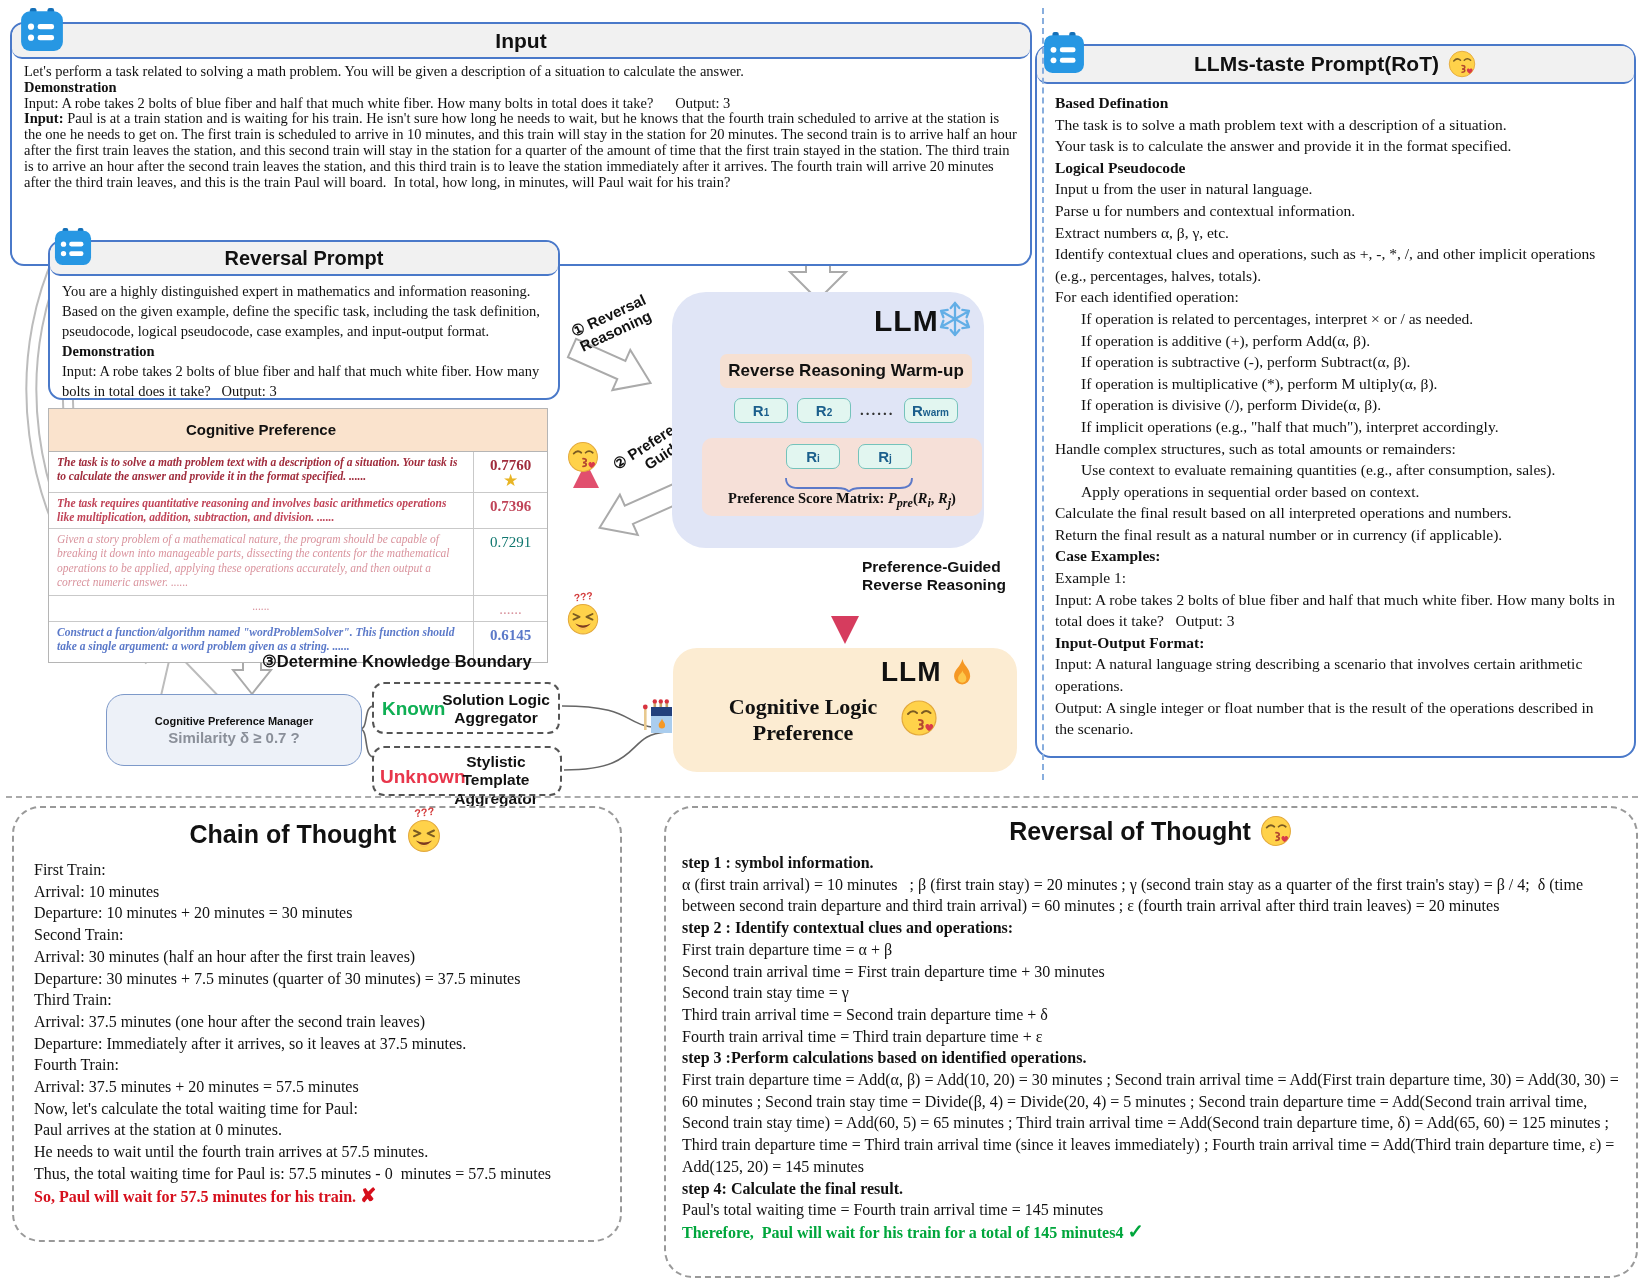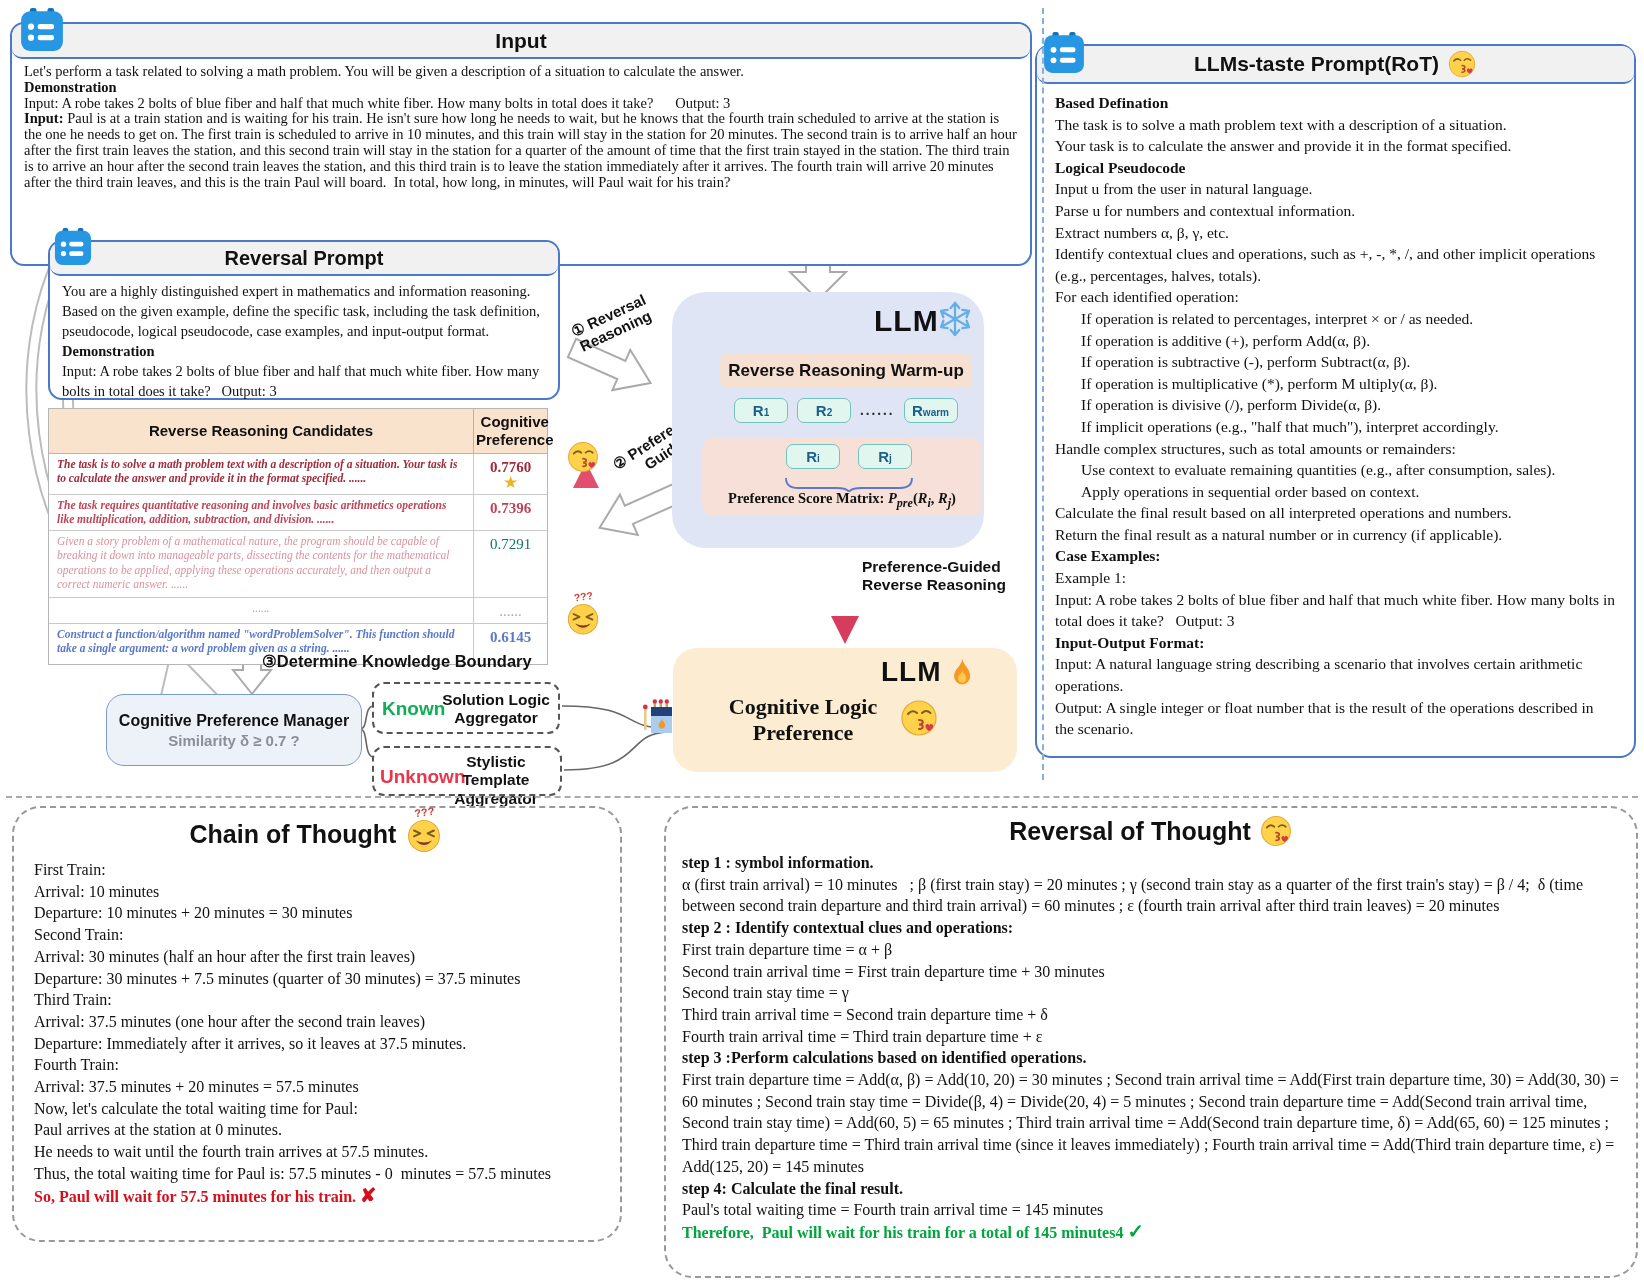--- a/index.html
+++ b/index.html
@@ -45,21 +45,21 @@
   .matrixlabel{position:absolute;width:100%;text-align:center;font-weight:700;font-size:14.5px;
                font-family:"Liberation Serif",serif;}
   
   .firebox{position:absolute;background:#fcecd2;border-radius:24px;}
   .firelabel{position:absolute;text-align:center;font-weight:700;font-size:22px;line-height:1.2;
              font-family:"Liberation Serif",serif;}
   
   .mgr{position:absolute;background:#edf1f8;border:1.5px solid #7d99c9;border-radius:18px;
        display:flex;flex-direction:column;align-items:center;justify-content:center;
        font-family:"Liberation Sans",sans-serif;}
-  .mgr .t{font-weight:700;font-size:16px;}
+  .mgr .t{font-weight:700;font-size:11px;}
   .mgr .s{font-weight:700;font-size:15px;color:#8a8f99;margin-top:2px;}
   .branch{position:absolute;border:2px dashed #555;border-radius:12px;background:#fff;box-sizing:border-box;}
   .branch .side{position:absolute;font-family:"Liberation Sans",sans-serif;font-weight:700;font-size:19px;}
   .branch .main{position:absolute;font-family:"Liberation Sans",sans-serif;font-weight:700;font-size:15.5px;
                 line-height:1.18;text-align:center;}
   
   .flabel{position:absolute;font-family:"Liberation Sans",sans-serif;font-weight:700;text-align:center;line-height:1.15;}
   
   .panel{position:absolute;background:#fff;border:2px dashed #999;border-radius:28px;box-sizing:border-box;}
   .ptitle{display:flex;align-items:center;justify-content:center;gap:8px;padding-top:6px;
@@ -209,21 +209,20 @@
       </svg>
     <div class="body-text" style="font-size:14.5px;line-height:20px;padding-top:5px;">
         <div class="tl"><span>You are a highly distinguished expert in mathematics and information reasoning. Based on the given example, define the specific task, including the task definition, pseudocode, logical pseudocode, case examples, and input-output format.</span></div>
         <div class="tl"><span style="font-weight: 700;">Demonstration</span></div>
         <div class="tl"><span>Input: A robe takes 2 bolts of blue fiber and half that much white fiber. How many bolts in total does it take?   Output: 3</span></div>
       </div>
   </div>
 
   <div class="ctable" style="left:48px;top:408px;width:500px;">
     <div class="thead" style="min-height:42px;">
-      <div class="thcell">Reverse Reasoning Candidates</div>
       <div class="thcell">Cognitive Preference</div>
     </div>
     <div>
         <div class="trow">
           <div class="tcell tc1" style="color: rgb(160, 44, 60); font-weight: 700;">The task is to solve a math problem text with a description of a situation. Your task is to calculate the answer and provide it in the format specified. ......</div>
           <div class="tcell tc2">
             <div style="color: rgb(160, 44, 60); font-weight: 700;">0.7760</div>
             <div class="star">★</div>
           </div>
         </div>

